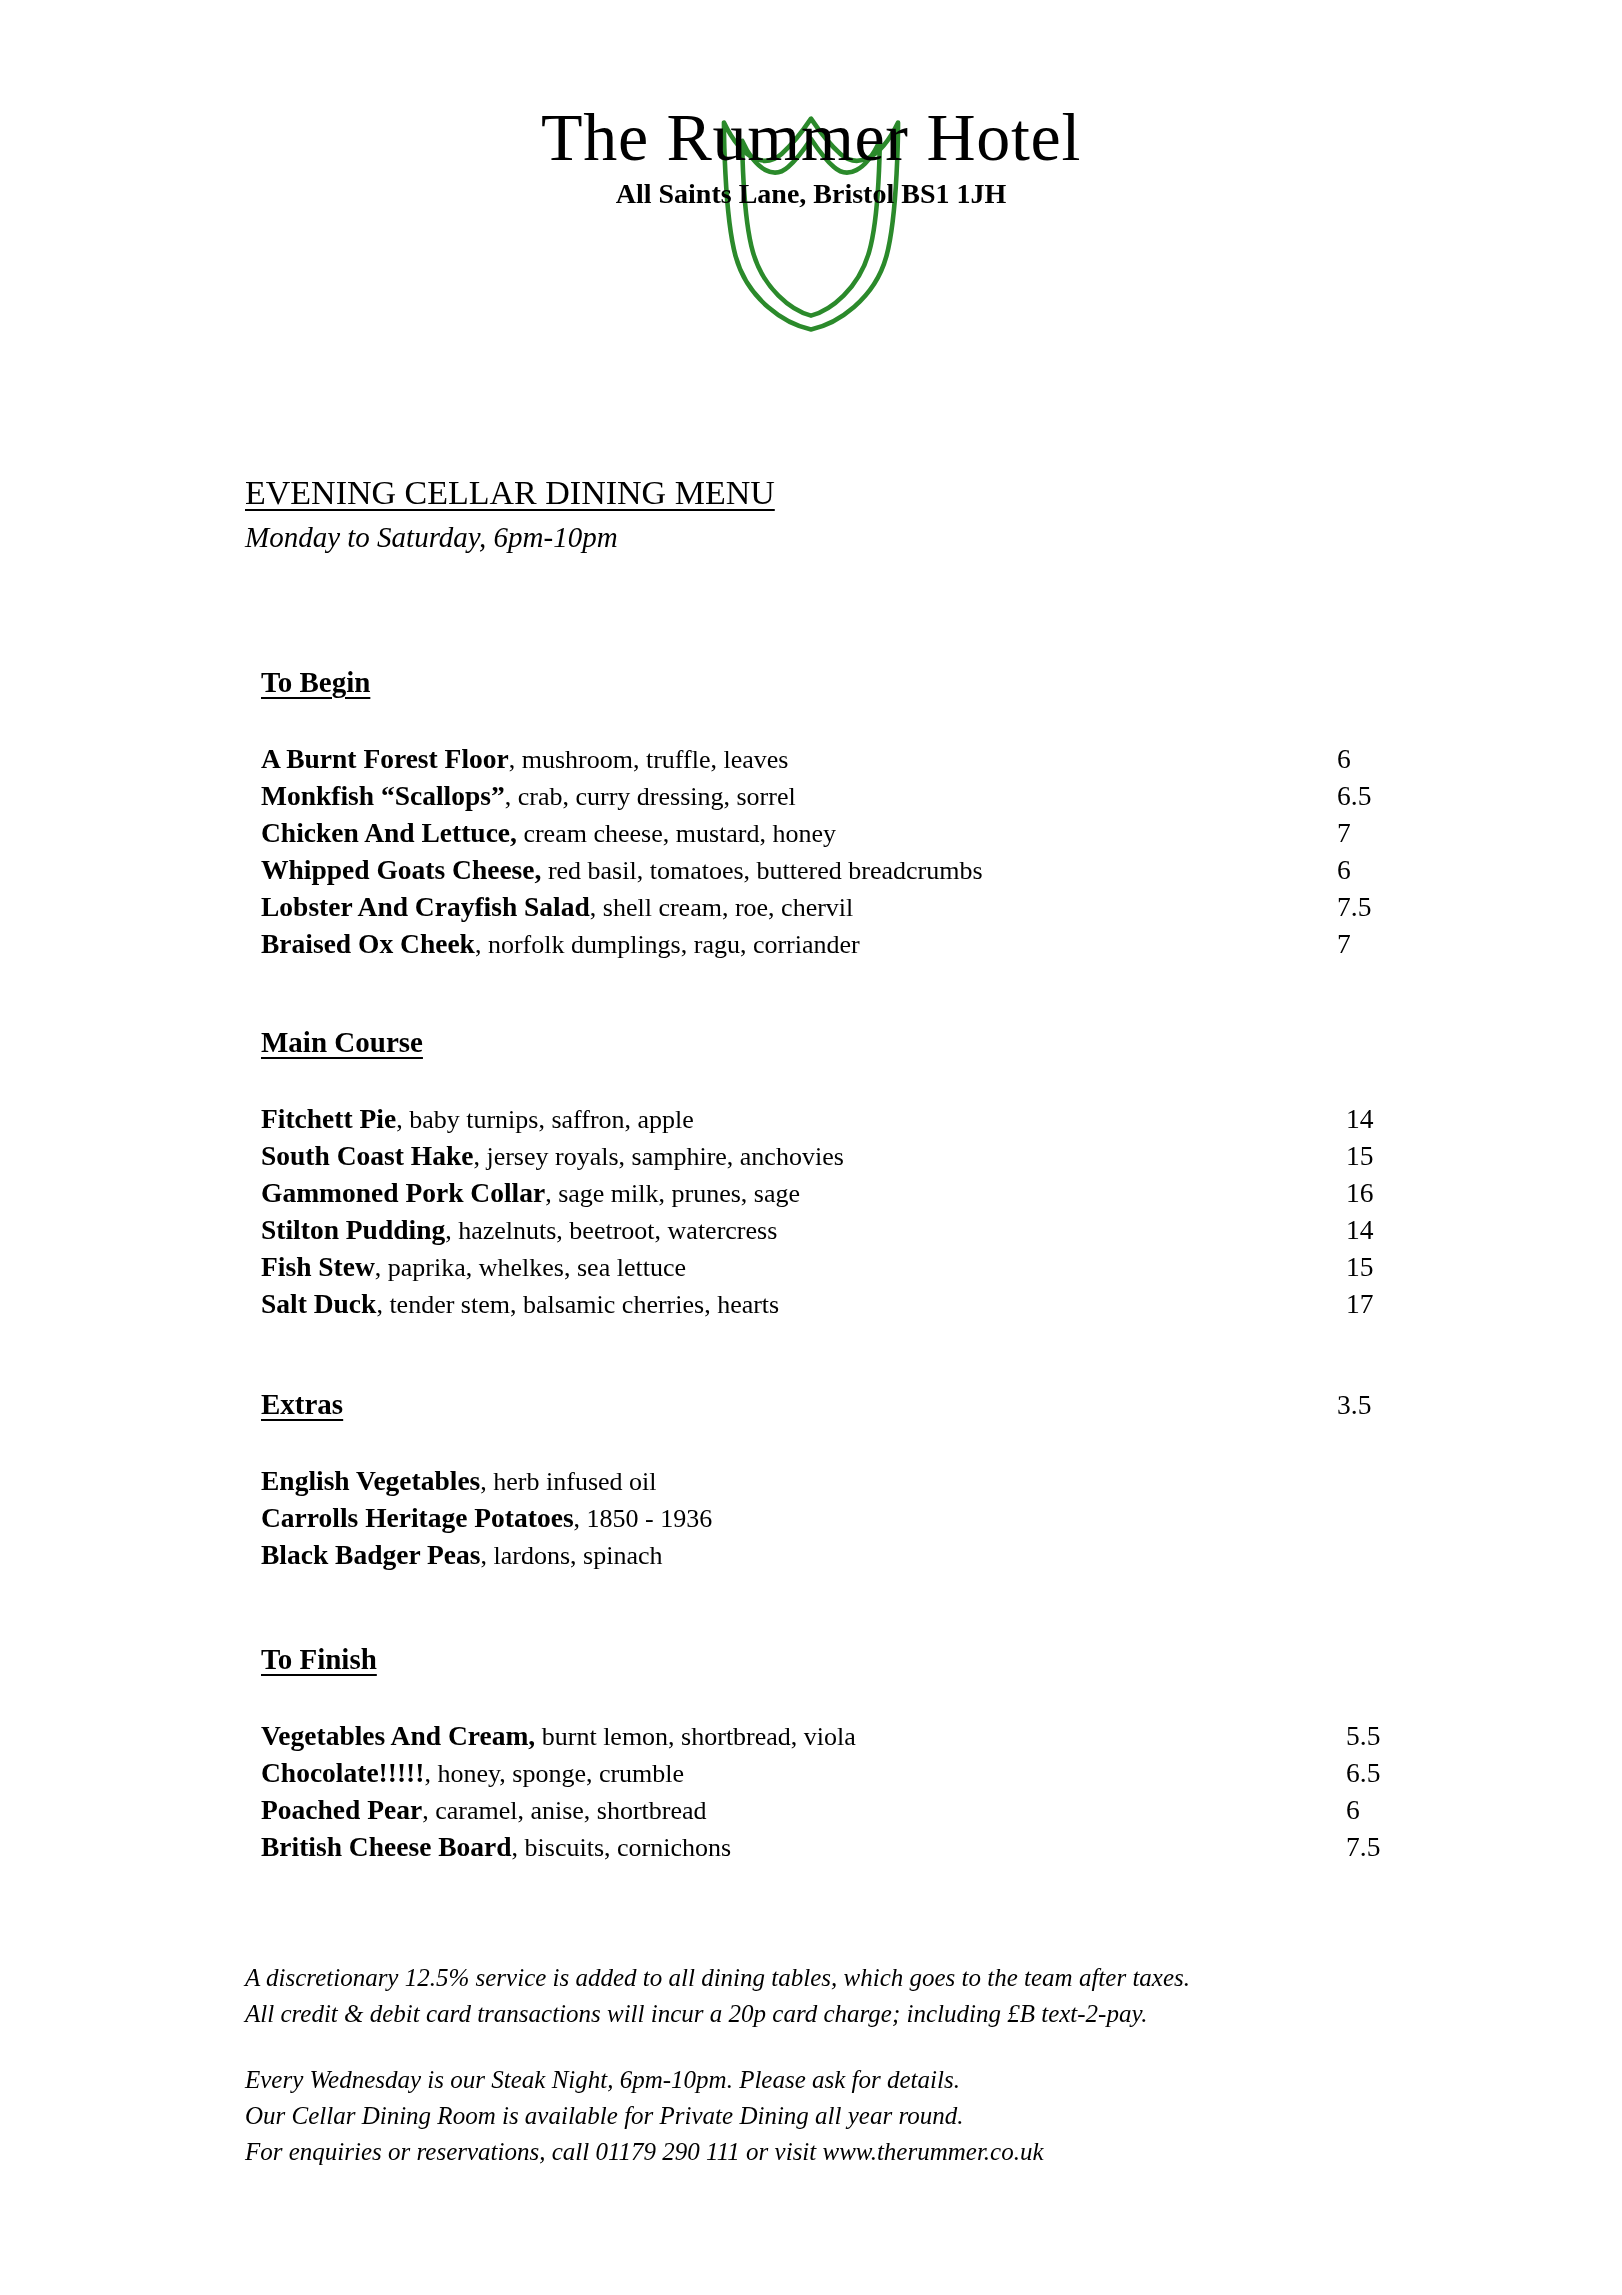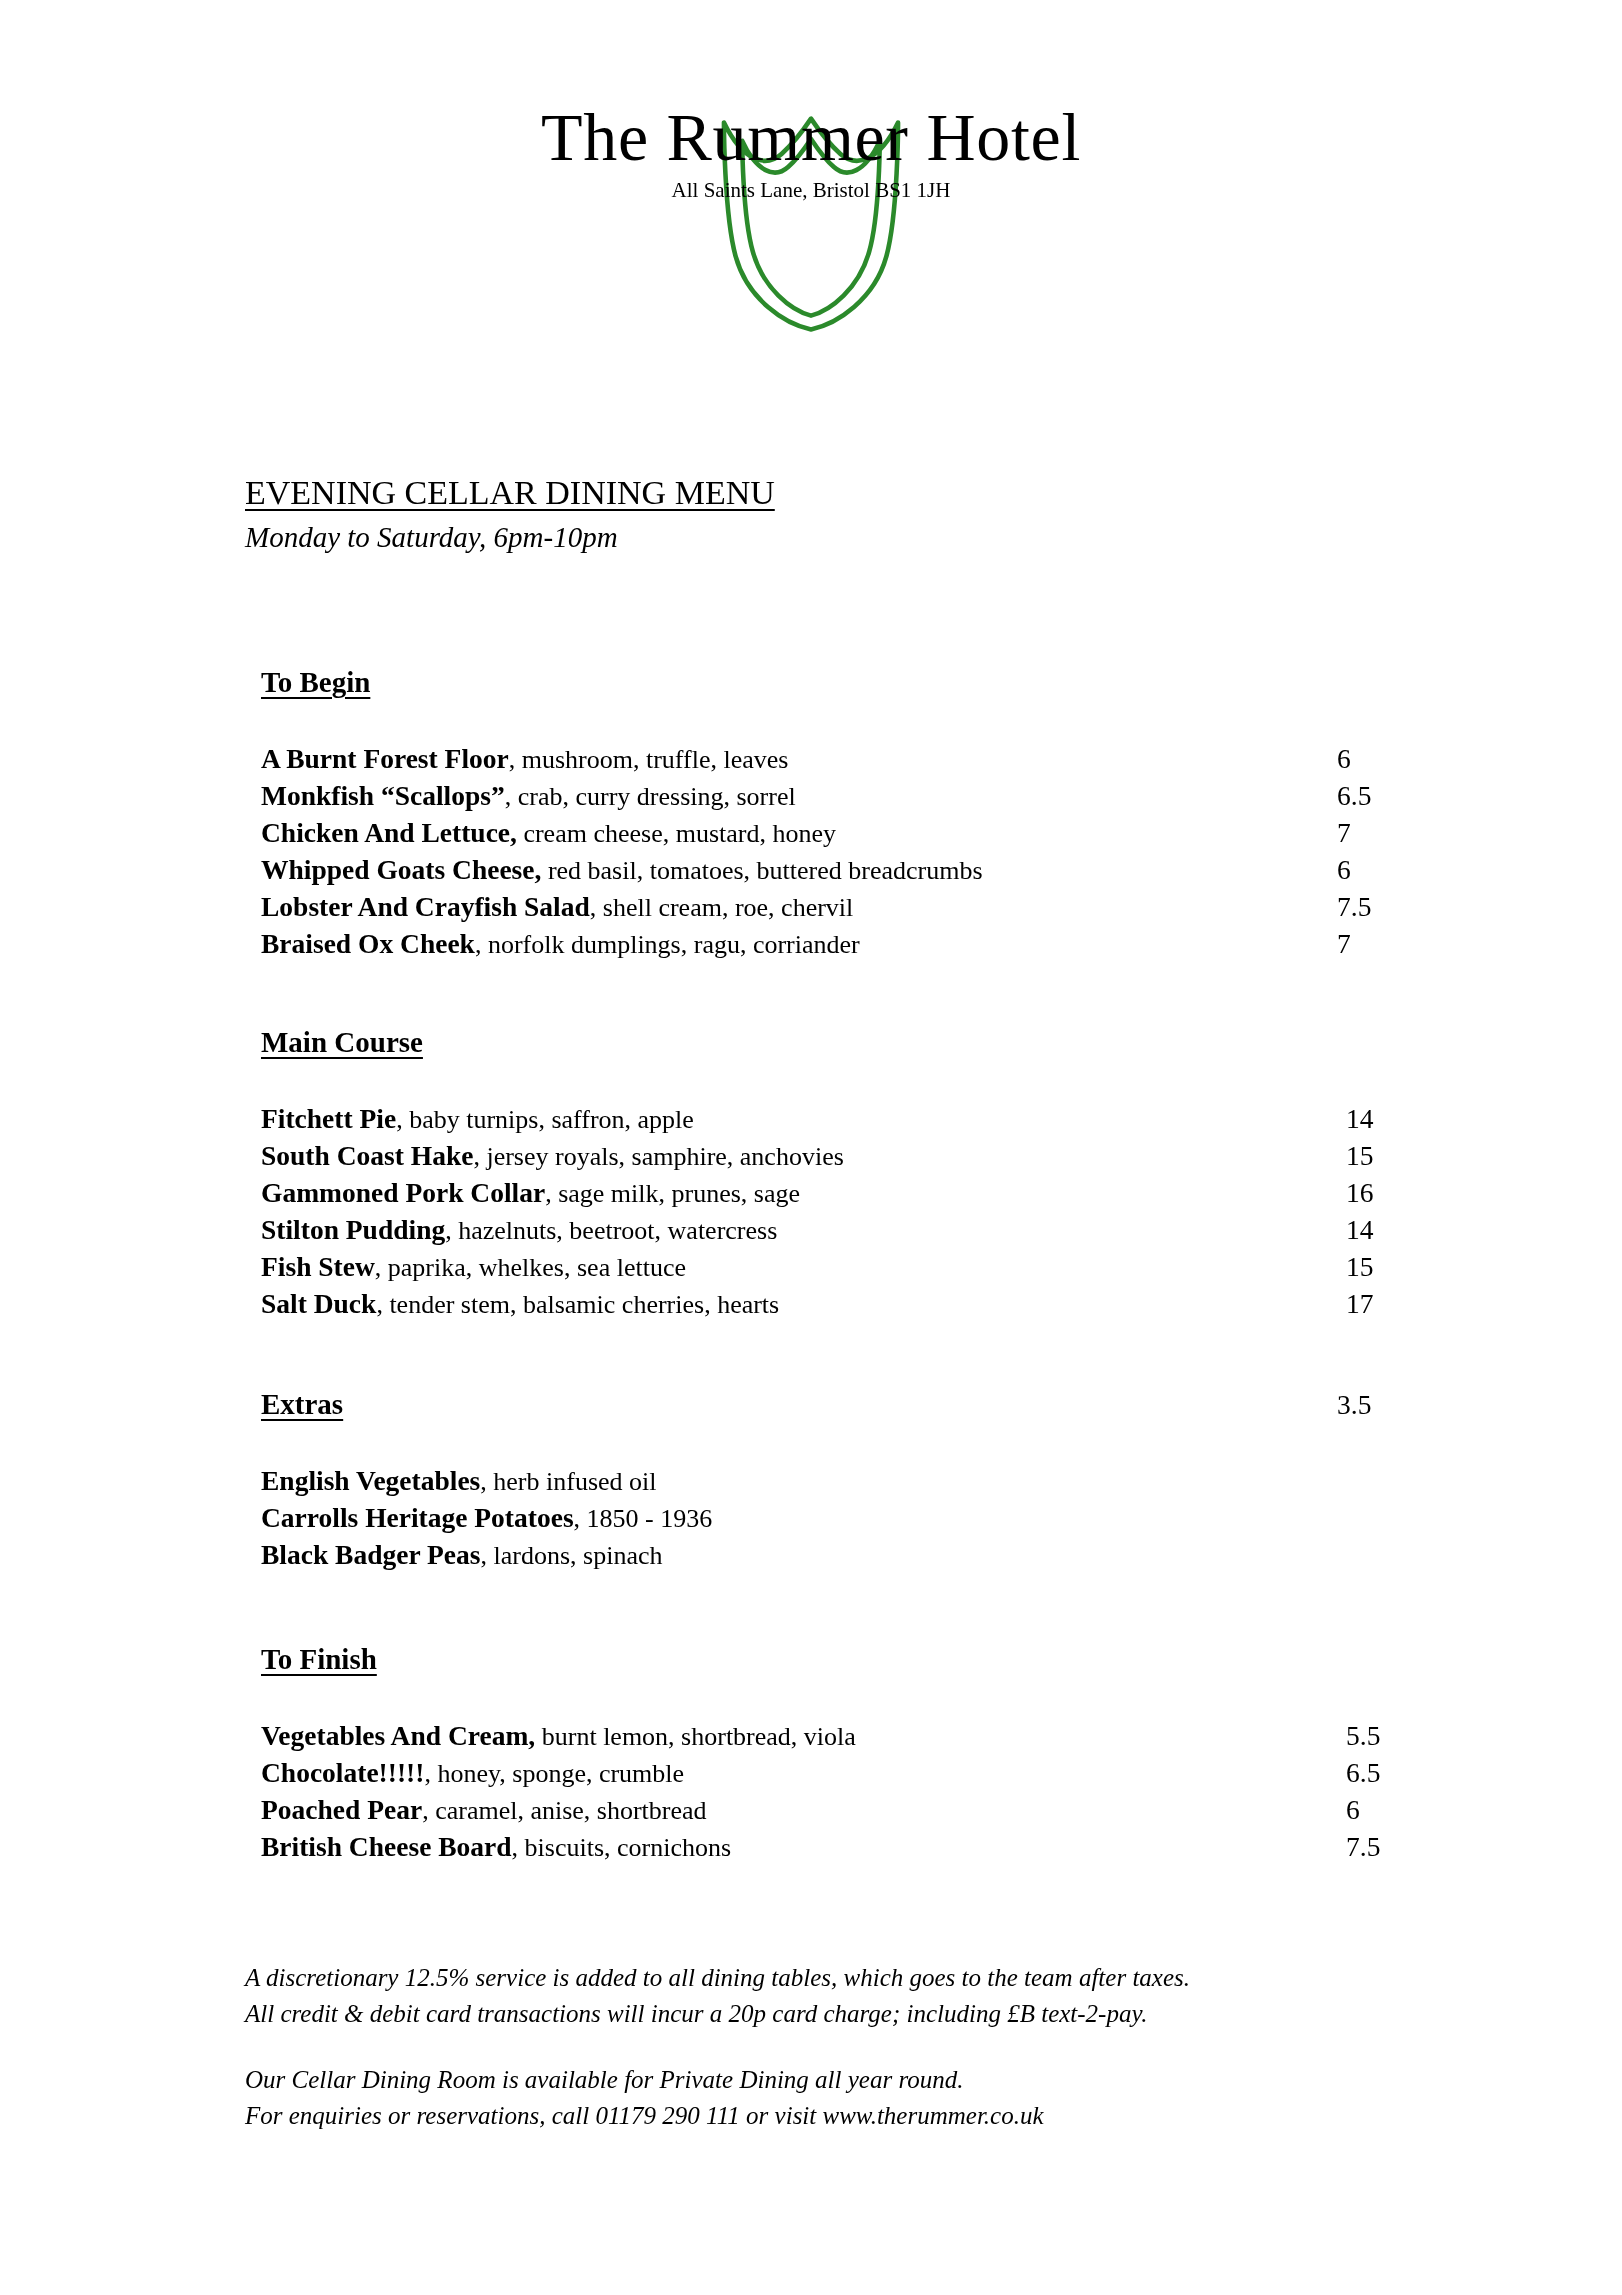--- a/index.html
+++ b/index.html
@@ -51,22 +51,22 @@
     font-weight: 400;
     font-size: 68px;
     line-height: 1.0;
     letter-spacing: 0.7px;
     margin: 5px;
     padding: 0;
     white-space: nowrap;
   }
   .hotel-address {
     font-family: "Liberation Serif", "DejaVu Serif", serif;
-    font-weight: 400;
-    font-size: 21px;
+    font-weight: 700;
+    font-size: 28px;
     line-height: 1.0;
     margin: 9.2px 0 0 0;
     white-space: nowrap;
   }
 
   
   .sheet {
     position: absolute;
     left: 245px;
     top: 0;
@@ -255,18 +255,19 @@
           <div class="item-row"><span class="item-name">Poached Pear</span><span class="item-desc">, caramel, anise, shortbread</span><span class="item-price indent">6</span></div>
           <div class="item-row"><span class="item-name">British Cheese Board</span><span class="item-desc">, biscuits, cornichons</span><span class="item-price indent">7.5</span></div>
         </div>
       </div>
     </div>
 
   <div class="footer" id="footer-host" style="top: 1960px;">
       <div class="footer-line">A discretionary 12.5% service is added to all dining tables, which goes to the team after taxes.</div>
       <div class="footer-line">All credit &amp; debit card transactions will incur a 20p card charge; including £B text-2-pay.</div>
       <div class="footer-gap"></div>
+      <div class="footer-line">Every Wednesday is our Steak Night, 6pm-10pm. Please ask for details.</div>
       <div class="footer-line">Our Cellar Dining Room is available for Private Dining all year round.</div>
       <div class="footer-line">For enquiries or reservations, call 01179 290 111 or visit www.therummer.co.uk</div>
     </div>
 
 </div>
 
 
 </body></html>

